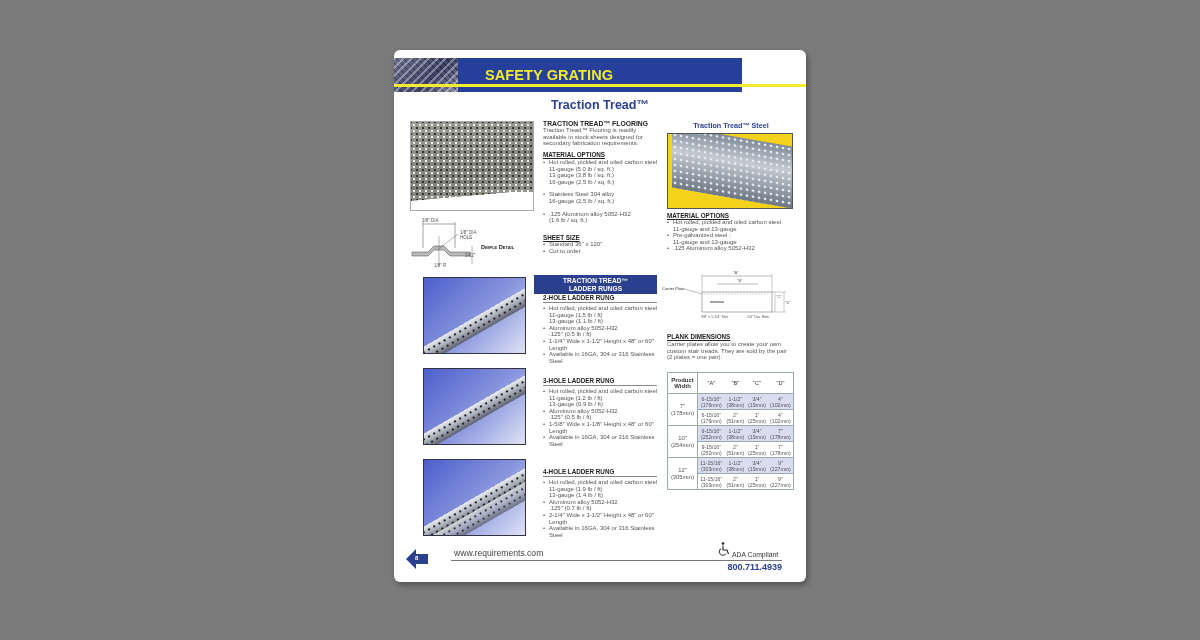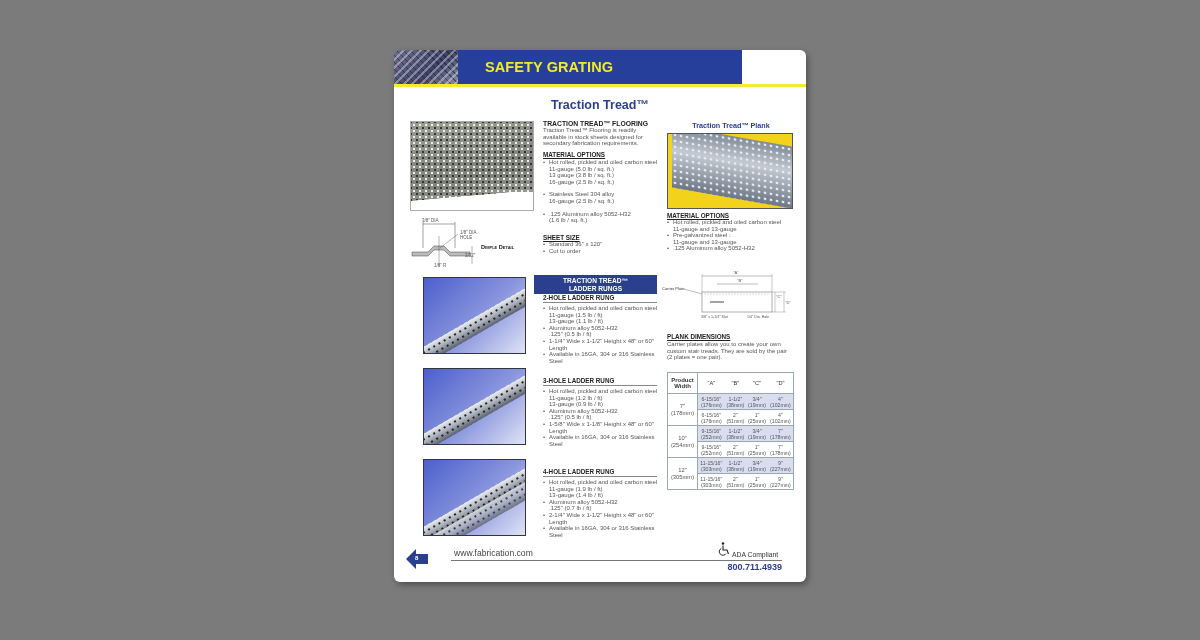--- a/index.html
+++ b/index.html
@@ -3,21 +3,21 @@
 <meta charset="utf-8">
 <style>
   * { box-sizing: border-box; margin: 0; padding: 0; }
   html, body { width: 1200px; height: 640px; overflow: hidden; }
   body { background: #7b7b7b; font-family: "Liberation Sans", sans-serif; position: relative; }
   .page {
     position: absolute; left: 394px; top: 50px; width: 412px; height: 532px;
     background: #fff; border-radius: 6px; overflow: hidden;
     box-shadow: 2px 3px 6px rgba(0,0,0,0.35);
   }
-  .hdr { position: absolute; left: 0; top: 0; width: 348px; height: 34px; background: #263f9a; }
+  .hdr { position: absolute; left: 0; top: 8px; width: 348px; height: 34px; background: #263f9a; }
   .hdr-photo {
     position: absolute; left: 0; top: 0; width: 64px; height: 34px;
     background:
       repeating-linear-gradient(135deg, rgba(255,255,255,0.35) 0 2px, rgba(0,0,0,0) 2px 6px),
       repeating-linear-gradient(45deg, rgba(20,20,50,0.5) 0 1px, rgba(0,0,0,0) 1px 5px),
       linear-gradient(135deg, #6b6f8a, #3c4063 60%, #8e92ab);
   }
   .hdr-title { position: absolute; left: 91px; top: 9px; font-size: 14.5px; font-weight: bold; color: #f2ea2a; letter-spacing: 0.1px; }
   .hdr-line { position: absolute; left: 0; top: 34px; width: 412px; height: 3px; background: #f4ec2e; }
 
@@ -135,21 +135,21 @@
   </svg>
   <div class="t" style="left:28px; top:168px; font-size:4.5px;">3/8" DIA</div>
   <div class="t" style="left:66px; top:180px; font-size:4.5px; line-height:5px;">
     <div>1/8" DIA</div>
     <div>HOLE</div>
   </div>
   <div class="t" style="left:40px; top:213px; font-size:4.5px;">1/8" R</div>
   <div class="t" style="left:71px; top:203px; font-size:4.5px;">3/32"</div>
   <div class="h" style="left:87px; top:194px; font-size:5.6px; font-variant:small-caps;">Dimple Detail</div>
 
-  <div class="plank-title">Traction Tread™ Plank</div>
+  <div class="plank-title">Traction Tread™ Steel</div>
   <div class="img-plank">
       <div class="plank-body"></div>
     </div>
   <div class="hu" style="left:273px; top:162px;">MATERIAL OPTIONS</div>
   <div class="t" style="left:273px; top:169px;">
     <div class="bl">Hot rolled, pickled and oiled carbon steel</div>
     <div class="ind">11-gauge and 13-gauge</div>
     <div class="bl">Pre-galvanized steel :</div>
     <div class="ind">11-gauge and 13-gauge</div>
     <div class="bl">.125 Aluminum alloy 5052-H32</div>
@@ -374,21 +374,21 @@
     <div class="bl">2-1/4" Wide x 1-1/2" Height x 48" or 60"</div>
     <div class="ind">Length</div>
     <div class="bl">Available in 16GA, 304 or 316 Stainless</div>
     <div class="ind">Steel</div>
   </div>
 
   <svg class="footer-arrow" viewBox="0 0 22 20">
     <path d="M0 10 L10 0 L10 5 L22 5 L22 15 L10 15 L10 20 Z" fill="#2b3f8f"></path>
   </svg>
   <div class="footer-pg">8</div>
-  <div class="footer-url">www.fabrication.com</div>
+  <div class="footer-url">www.requirements.com</div>
   <div class="footer-line"></div>
   <svg class="ada-icon" viewBox="0 0 12 14">
     <circle cx="5" cy="1.5" r="1.3" fill="#222"></circle>
     <path d="M5 3.5 L5 8 L9 8 L10.5 12" fill="none" stroke="#222" stroke-width="1.1"></path>
     <path d="M3.2 6.5 A3.6 3.6 0 1 0 8 11.5" fill="none" stroke="#222" stroke-width="1"></path>
   </svg>
   <div class="ada-text">ADA Compliant</div>
   <div class="phone">800.711.4939</div>
 </div>
 

